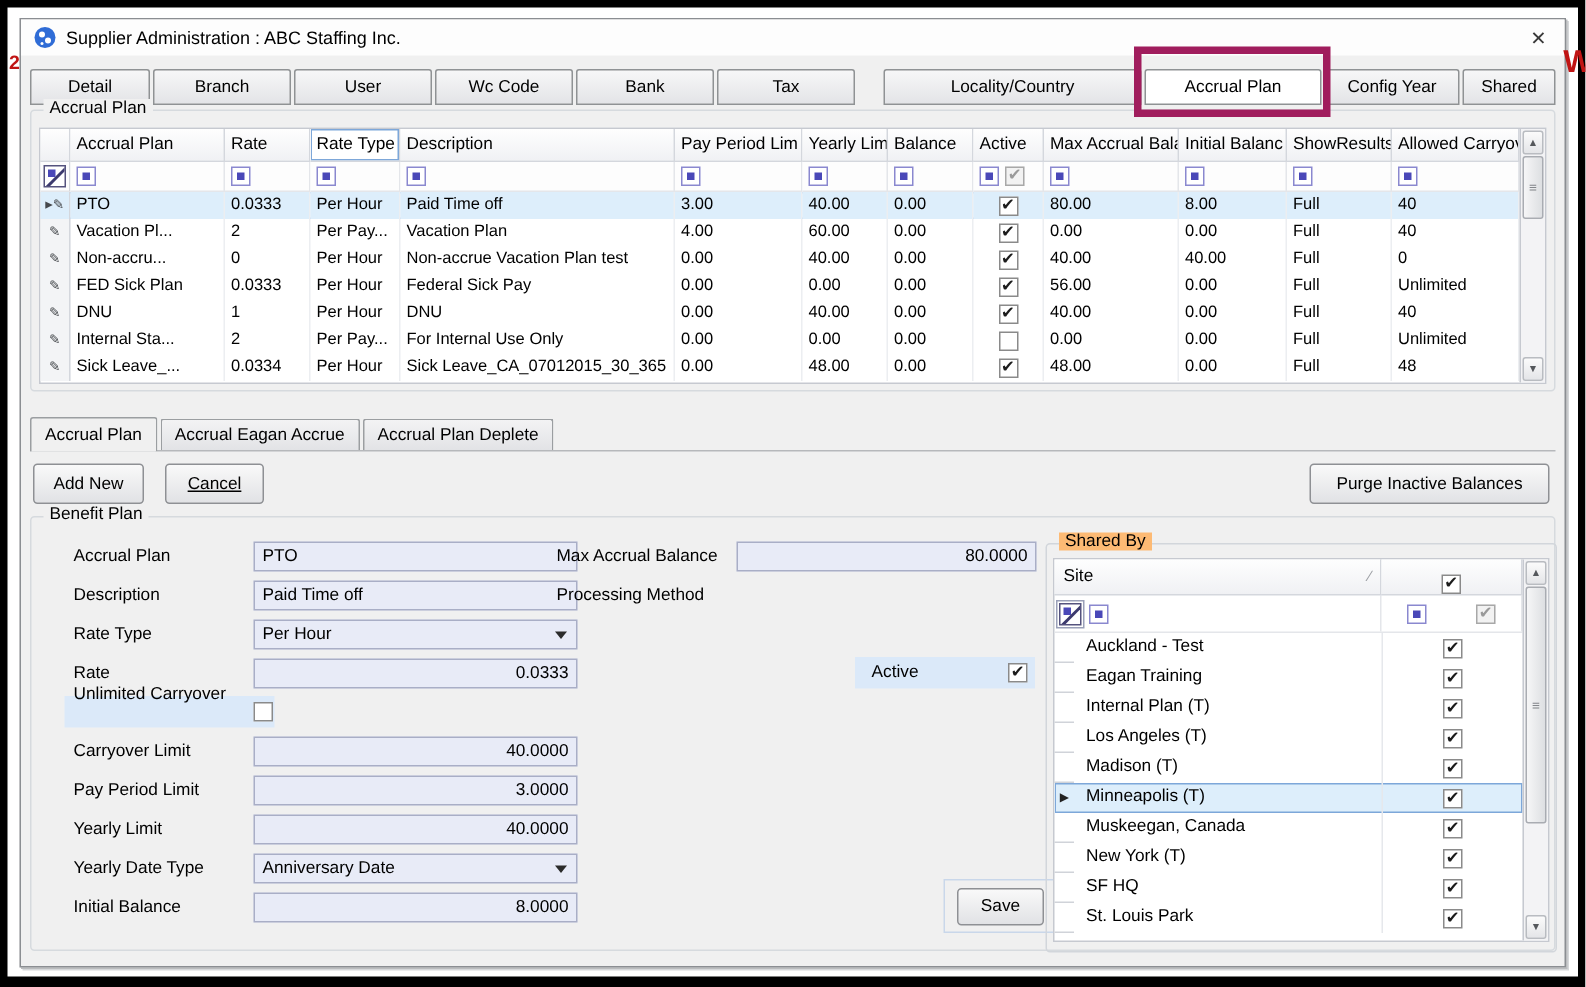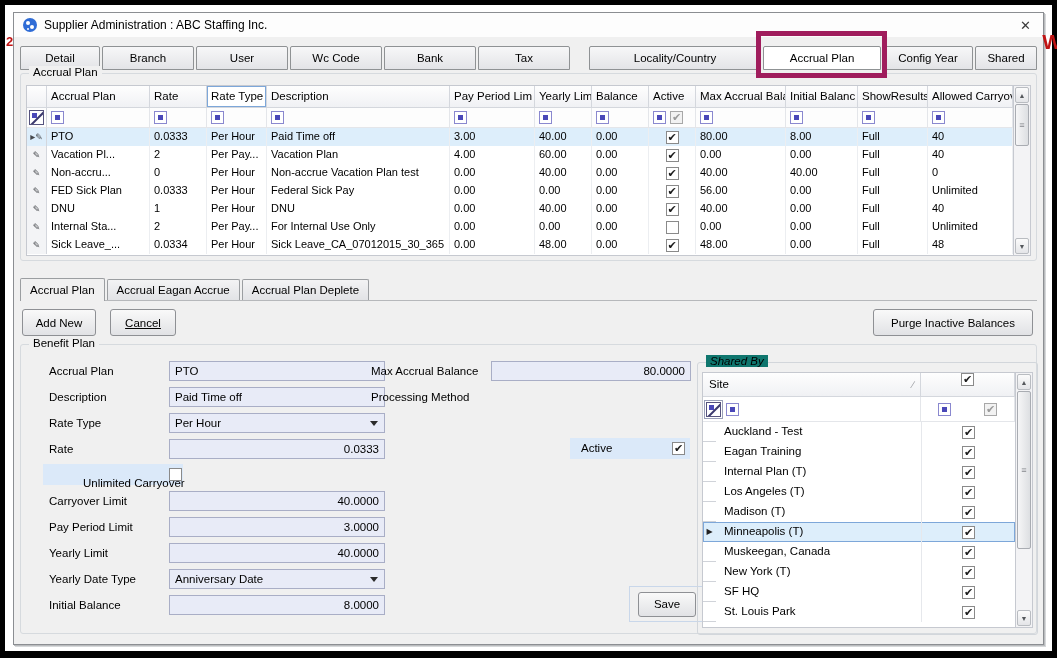--- a/index.html
+++ b/index.html
@@ -79,21 +79,21 @@
   .stable{position:absolute;left:4px;top:9px;right:4px;bottom:6px;background:#fff;border:1px solid #c6c9d0;display:flex;box-sizing:border-box;}
   .stable-main{flex:1;min-width:0;display:flex;flex-direction:column;}
   .srow{display:flex;height:20px;box-sizing:border-box;position:relative;}
   .srow .sind{width:13px;flex:none;border-bottom:1px solid #d0d3d9;}
   .srow .sname{width:205px;flex:none;font-size:11.5px;line-height:19px;padding-left:8px;box-sizing:border-box;white-space:nowrap;overflow:hidden;}
   .srow .scheck{flex:1;border-left:1px solid #e6e8ec;display:flex;align-items:center;justify-content:center;}
   .srow.selected{background:#ddeefb;box-shadow:inset 0 0 0 1px #7da7d9;}
   .srow.selected .sind{border-bottom:none;font-size:8px;line-height:20px;text-align:center;color:#222;}
   .shead{display:flex;height:24px;box-sizing:border-box;}
   .shead .shcell{box-sizing:border-box;background:linear-gradient(#fefefe,#f0f1f4);border-right:1px solid #d4d7dd;border-bottom:1px solid #d4d7dd;
-                 font-size:11.5px;line-height:23px;padding:0 6px;display:flex;align-items:flex-start;gap:45px;}
+                 font-size:11.5px;line-height:23px;padding:0 6px;display:flex;align-items:flex-end;gap:45px;}
   .sfilter{display:flex;height:25px;box-sizing:border-box;border-bottom:1px solid #e4e6ea;}
   .sfilter .sfcell{box-sizing:border-box;display:flex;align-items:center;gap:5px;padding:0 3px;border-right:1px solid #e4e6ea;}
   .sortmark{margin-left:auto;color:#9a9da2;font-size:10px;}
   
   .red-frag{position:absolute;color:#c01414;font-weight:bold;z-index:20;}
 </style>
 </head>
 <body>
 
 <div class="frame"></div>
@@ -345,21 +345,21 @@
     <span class="flabel" style="left:28px;top:68px;">Rate Type</span>
     <div class="fcombo" style="left:148px;top:68px;width:216px;">
       <span>Per Hour</span>
       <span class="arrow"></span>
     </div>
 
     <span class="flabel" style="left:28px;top:94px;">Rate</span>
     <input class="finput num" style="left: 148px; top: 94px; width: 216px;" readonly="" value="0.0333">
 
     <div class="hl-strip" style="left:22px;top:119px;width:140px;"></div>
-    <span class="flabel" style="left:28px;top:128px;margin-left:34px;">Unlimited Carryover</span>
+    <span class="flabel" style="left:28px;top:108px;">Unlimited Carryover</span>
     <span class="cb" style="position:absolute;left:148px;top:123px;"></span>
 
     <span class="flabel" style="left:28px;top:146px;">Carryover Limit</span>
     <input class="finput num" style="left: 148px; top: 146px; width: 216px;" readonly="" value="40.0000">
 
     <span class="flabel" style="left:28px;top:172px;">Pay Period Limit</span>
     <input class="finput num" style="left: 148px; top: 172px; width: 216px;" readonly="" value="3.0000">
 
     <span class="flabel" style="left:28px;top:198px;">Yearly Limit</span>
     <input class="finput num" style="left: 148px; top: 198px; width: 216px;" readonly="" value="40.0000">
@@ -380,21 +380,21 @@
 
     <div class="hl-strip" style="left:549px;top:93px;width:120px;"></div>
     <span class="flabel" style="left:560px;top:93px;">Active</span>
     <span class="cb checked" style="position:absolute;left:651px;top:97px;"></span>
 
     <div style="position:absolute;left:588px;top:241px;width:76px;height:36px;border:1px solid #c9d7ea;box-sizing:border-box;display:flex;align-items:center;justify-content:center;margin-left:20px;">
       <div class="win-btn" style="width:58px;height:25px;">Save</div>
     </div>
 
     <div class="groupbox" style="left:676px;top:17px;width:341px;height:273px;border-color:#d2d6db;">
-      <span class="legend" style="background:#0f766e;font-style:italic;">Shared By</span>
+      <span class="legend" style="background:#fdba74;">Shared By</span>
       <div class="stable">
         <div class="stable-main">
           <div class="shead">
             <span class="shcell" style="width:218px;">
               <span>Site</span>
               <span class="sortmark">∕</span>
             </span>
             <span class="shcell" style="flex:1;justify-content:center;">
               <span class="cb checked"></span>
             </span>

